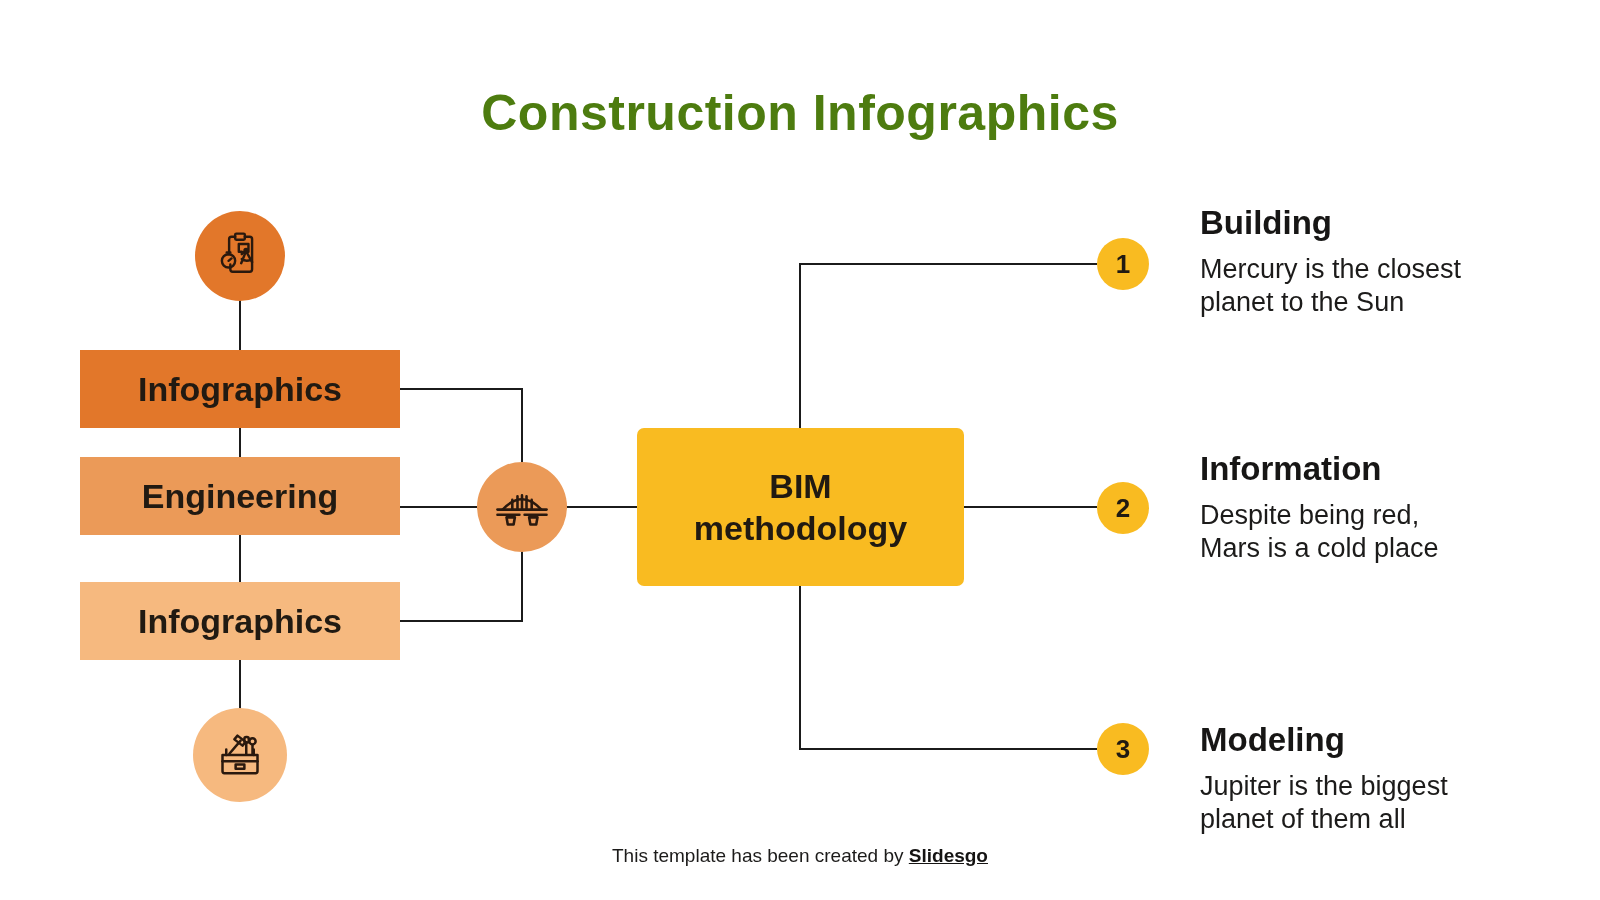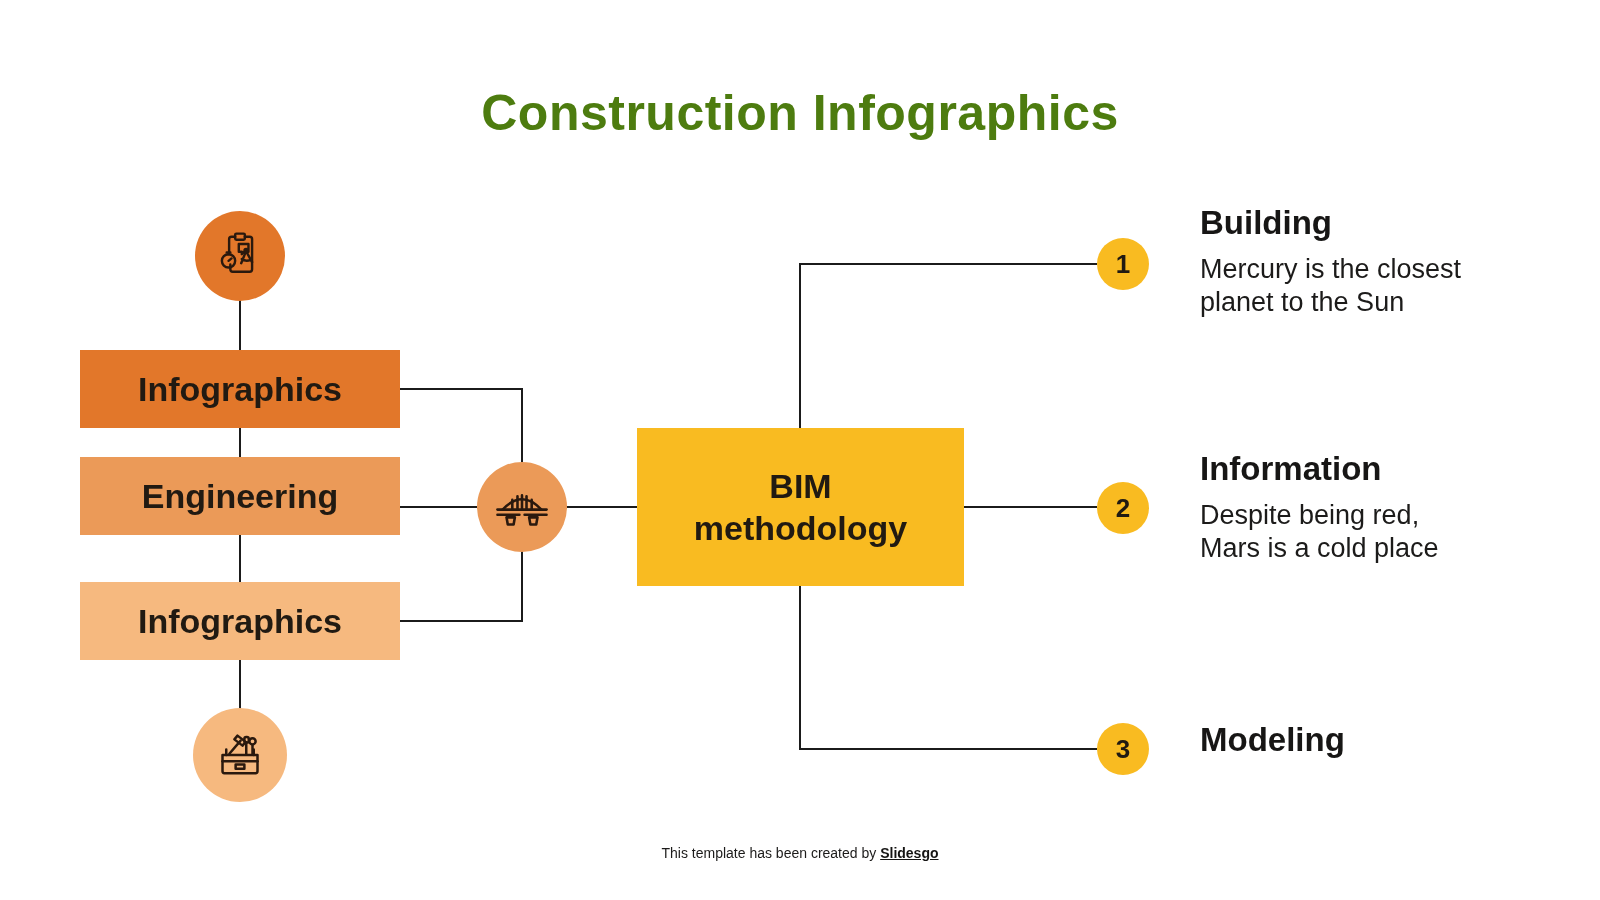--- a/index.html
+++ b/index.html
@@ -26,38 +26,38 @@
     border-radius:50%;z-index:2;display:flex;align-items:center;justify-content:center;
   }
   .circle-top{left:195px;top:211px;width:90px;height:90px;background:#E2772A;}
   .circle-bottom{left:193px;top:708px;width:94px;height:94px;background:#F6B97F;}
   .circle-bridge{left:477px;top:462px;width:90px;height:90px;background:#EB9A58;}
   .icon-circle svg{display:block;}
   
   .bim-box{
     left:637px;top:428px;width:327px;height:158px;background:#F9BB21;z-index:2;
     display:flex;align-items:center;justify-content:center;text-align:center;
-    font-size:34px;font-weight:700;line-height:42px;color:#211a12;white-space:pre-line;
+    font-size:34px;font-weight:700;line-height:42px;color:#211a12;white-space:pre-line;border-radius:7px;
   }
   
   .num-circle{
     width:52px;height:52px;border-radius:50%;background:#F9BB21;z-index:2;
     display:flex;align-items:center;justify-content:center;
     font-size:26px;font-weight:700;color:#211a12;
   }
   .num-1{left:1097px;top:238px;}
   .num-2{left:1097px;top:482px;}
   .num-3{left:1097px;top:723px;}
   .item{left:1200px;width:340px;z-index:2;}
   .item-1{top:203px;} .item-2{top:449px;} .item-3{top:720px;}
   .item h2{margin:0 0 10px 0;font-size:33px;line-height:40px;font-weight:700;color:#171615;}
   .item p{margin:0;font-size:27px;line-height:33px;color:#1c1b1a;white-space:pre-line;}
   
   .footer{
-    left:0;top:845px;width:1600px;text-align:center;font-size:14px;color:#1c1b1a;z-index:2;
+    left:0;top:845px;width:1600px;text-align:center;font-size:19px;color:#1c1b1a;z-index:2;
   }
   .footer .brand{font-weight:700;text-decoration:underline;color:#151413;cursor:pointer;}
 </style>
 </head>
 <body>
 
 <div class="slide">
 
   <svg class="lines" width="1600" height="900" viewBox="0 0 1600 900" fill="none" stroke="#1b1b1b" stroke-width="2">
     <path d="M240,256 V755"></path>
@@ -146,19 +146,21 @@
     <p>Mercury is the closest
 planet to the Sun</p>
   </div>
   <div class="abs item item-2">
     <h2>Information</h2>
     <p>Despite being red,
 Mars is a cold place</p>
   </div>
   <div class="abs item item-3">
     <h2>Modeling</h2>
+    <p>Jupiter is the biggest
+planet of them all</p>
   </div>
 
   <div class="abs footer">
     <span>This template has been created by </span><span class="brand">Slidesgo</span>
   </div>
 
 </div>
 
 </body></html>

